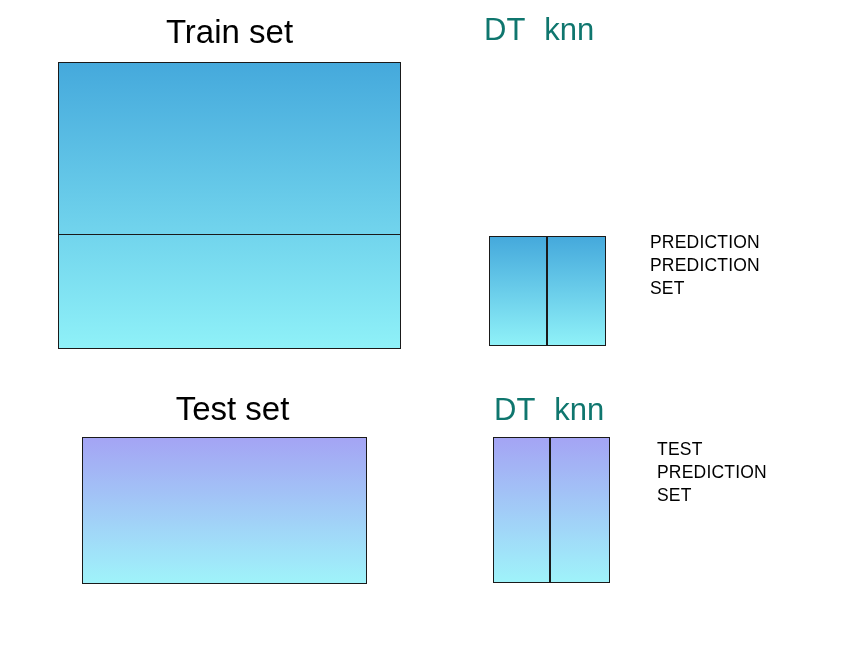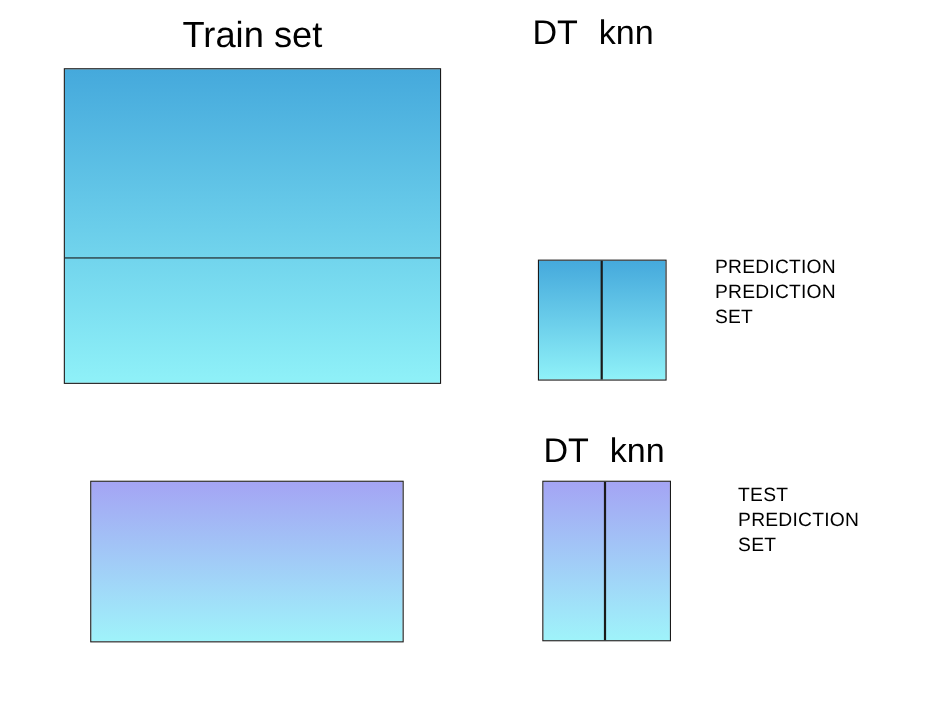--- a/index.html
+++ b/index.html
@@ -24,21 +24,21 @@
   .train-title { left: 58px;  top: 15px;  width: 343px; text-align: center; }
   .test-title  { left: 90px;  top: 392px; width: 285px; text-align: center; }
 
   
   .model-labels {
     position: absolute;
     display: flex;
     gap: 19px;
     font-size: 31px;
     line-height: 1;
-    color: #000000;
+    color: #0f766e;
     white-space: nowrap;
     justify-content: center;
   }
   .top-model-labels    { left: 484px; top: 14px; }
   .bottom-model-labels { left: 494px; top: 394px; }
 
   
   .rect {
     position: absolute;
     border: 1.5px solid var(--border);
@@ -72,21 +72,21 @@
   
   .side-label {
     position: absolute;
     font-size: 17.5px;
     line-height: 23px;
     color: #000;
     letter-spacing: 0.2px;
     white-space: nowrap;
   }
   .validation-side-label { left: 650px; top: 231px; }
-  .test-side-label       { left: 657px; top: 438px; margin-left: 14px; }
+  .test-side-label       { left: 657px; top: 438px; }
 </style>
 </head>
 <body>
 
 <div class="canvas">
 
   <div class="heading train-title">Train set</div>
 
   <div class="rect blue-grad train-rect">
     <div class="hdivider"></div>
@@ -100,20 +100,21 @@
   <div class="rect blue-grad validation-rect">
     <div class="vdivider"></div>
   </div>
 
   <div class="side-label validation-side-label">
     <div>PREDICTION</div>
     <div>PREDICTION</div>
     <div>SET</div>
   </div>
 
+  <div class="heading test-title">Test set</div>
 
   <div class="rect purple-grad test-rect"></div>
 
   <div class="model-labels bottom-model-labels">
     <span>DT</span>
     <span>knn</span>
   </div>
 
   <div class="rect purple-grad testpred-rect">
     <div class="vdivider"></div>

